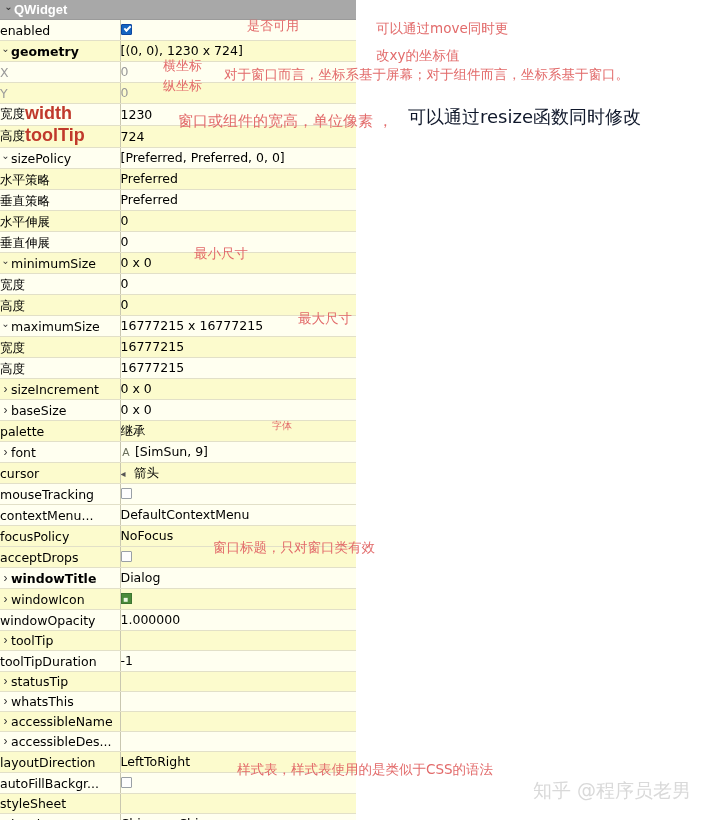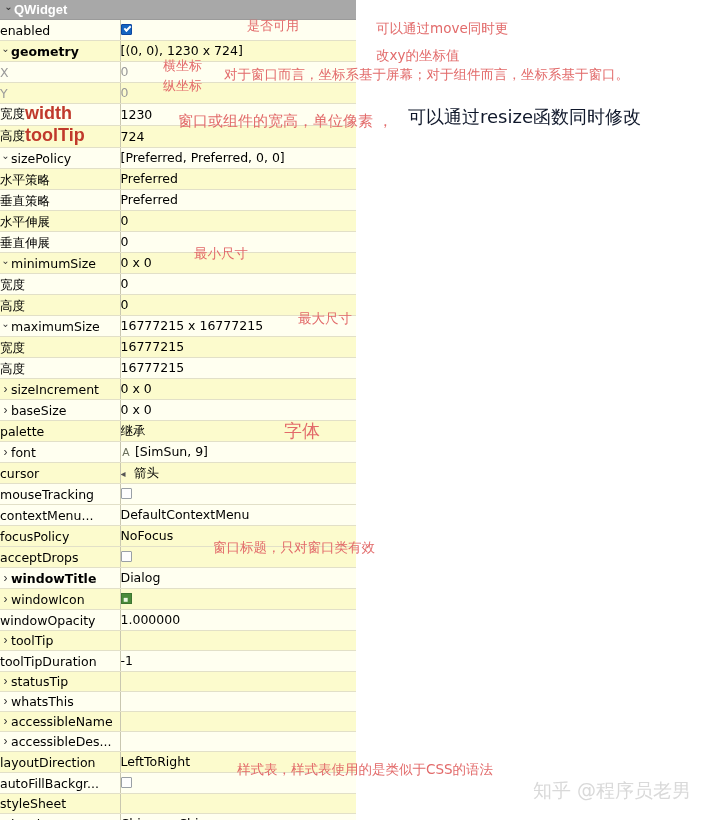--- a/index.html
+++ b/index.html
@@ -329,20 +329,20 @@
       <div class="note" style="left: 247px; top: 18px; font-size: 13px;">是否可用</div>
       <div class="note" style="left: 376px; top: 20px; font-size: 13.5px;">可以通过move同时更</div>
       <div class="note" style="left: 376px; top: 47px; font-size: 13.5px;">改xy的坐标值</div>
       <div class="note" style="left: 163px; top: 58px; font-size: 13px;">横坐标</div>
       <div class="note" style="left: 163px; top: 78px; font-size: 13px;">纵坐标</div>
       <div class="note" style="left: 224px; top: 66px; font-size: 13.5px;">对于窗口而言，坐标系基于屏幕；对于组件而言，坐标系基于窗口。</div>
       <div class="note" style="left: 178px; top: 112px; font-size: 15px;">窗口或组件的宽高，单位像素 ，</div>
       <div class="note big" style="left: 408px; top: 106px; font-size: 18px;">可以通过resize函数同时修改</div>
       <div class="note" style="left: 194px; top: 245px; font-size: 13.5px;">最小尺寸</div>
       <div class="note" style="left: 298px; top: 310px; font-size: 13.5px;">最大尺寸</div>
-      <div class="note" style="left: 272px; top: 420px; font-size: 18px; margin-left: 12px;">字体</div>
+      <div class="note" style="left: 272px; top: 420px; font-size: 10px;">字体</div>
       <div class="note" style="left: 213px; top: 539px; font-size: 13.5px;">窗口标题，只对窗口类有效</div>
       <div class="note" style="left: 237px; top: 761px; font-size: 13.5px;">样式表，样式表使用的是类似于CSS的语法</div>
     </div>
 
   <div class="watermark" style="left: 533px; top: 778px;">知乎 @程序员老男</div>
 
 </div>
 
 </body></html>

